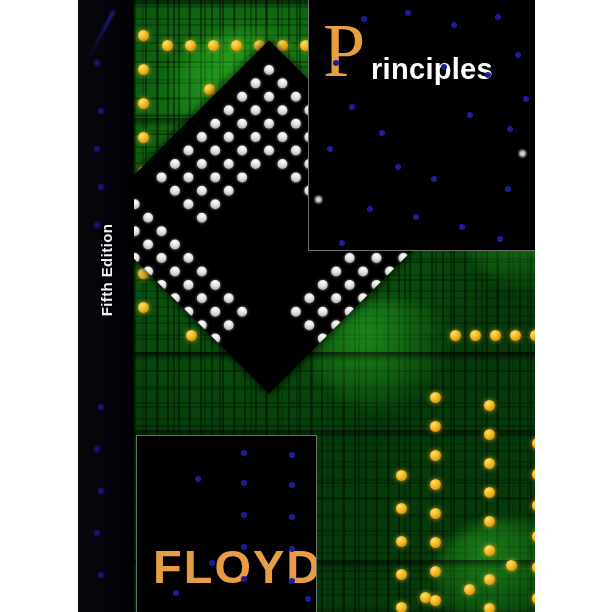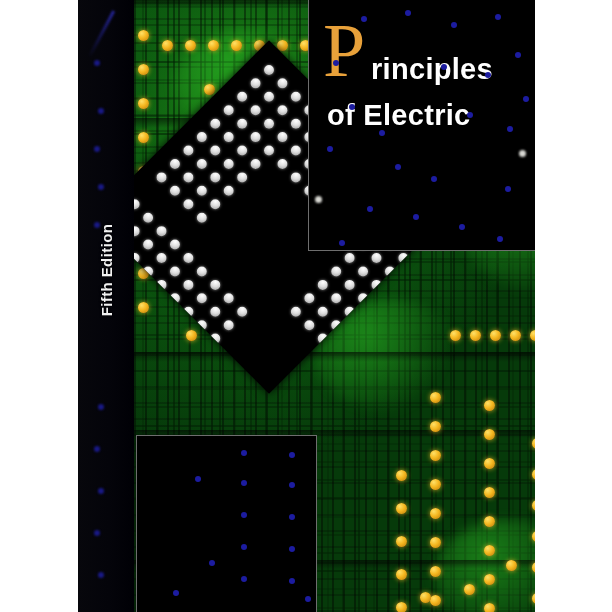--- a/index.html
+++ b/index.html
@@ -368,21 +368,20 @@
         <div class="ball" style="left: 111px; top: 263px;"></div>
         <div class="ball" style="left: 130px; top: 263px;"></div>
         <div class="ball" style="left: 149px; top: 263px;"></div>
         <div class="ball" style="left: 168px; top: 263px;"></div>
       </div>
 
     <div id="titlebox">
       <div id="dropcap">P</div>
       <div id="title-lines">
         <div class="tline" id="line1">rinciples</div>
-        <div class="tline">of Electric</div>
       </div>
     <div class="bluedot" style="left: 52px; top: 16px;"></div>
         <div class="bluedot" style="left: 96px; top: 10px;"></div>
         <div class="bluedot" style="left: 142px; top: 22px;"></div>
         <div class="bluedot" style="left: 186px; top: 14px;"></div>
         <div class="bluedot" style="left: 24px; top: 60px;"></div>
         <div class="bluedot" style="left: 132px; top: 64px;"></div>
         <div class="bluedot" style="left: 176px; top: 72px;"></div>
         <div class="bluedot" style="left: 206px; top: 52px;"></div>
         <div class="bluedot" style="left: 40px; top: 104px;"></div>
@@ -397,20 +396,21 @@
         <div class="bluedot" style="left: 150px; top: 224px;"></div>
         <div class="bluedot" style="left: 188px; top: 236px;"></div>
         <div class="bluedot" style="left: 30px; top: 240px;"></div>
         <div class="bluedot" style="left: 214px; top: 96px;"></div>
         <div class="bluedot" style="left: 70px; top: 130px;"></div>
         <div class="whitedot" style="left: 6px; top: 196px;"></div>
         <div class="whitedot" style="left: 210px; top: 150px;"></div>
       </div>
 
     <div id="authorbox">
+      <div id="author">FLOYD</div>
     <div class="bluedot" style="left: 104px; top: 14px;"></div>
         <div class="bluedot" style="left: 152px; top: 16px;"></div>
         <div class="bluedot" style="left: 104px; top: 44px;"></div>
         <div class="bluedot" style="left: 152px; top: 46px;"></div>
         <div class="bluedot" style="left: 104px; top: 76px;"></div>
         <div class="bluedot" style="left: 152px; top: 78px;"></div>
         <div class="bluedot" style="left: 58px; top: 40px;"></div>
         <div class="bluedot" style="left: 104px; top: 108px;"></div>
         <div class="bluedot" style="left: 152px; top: 110px;"></div>
         <div class="bluedot" style="left: 104px; top: 140px;"></div>

